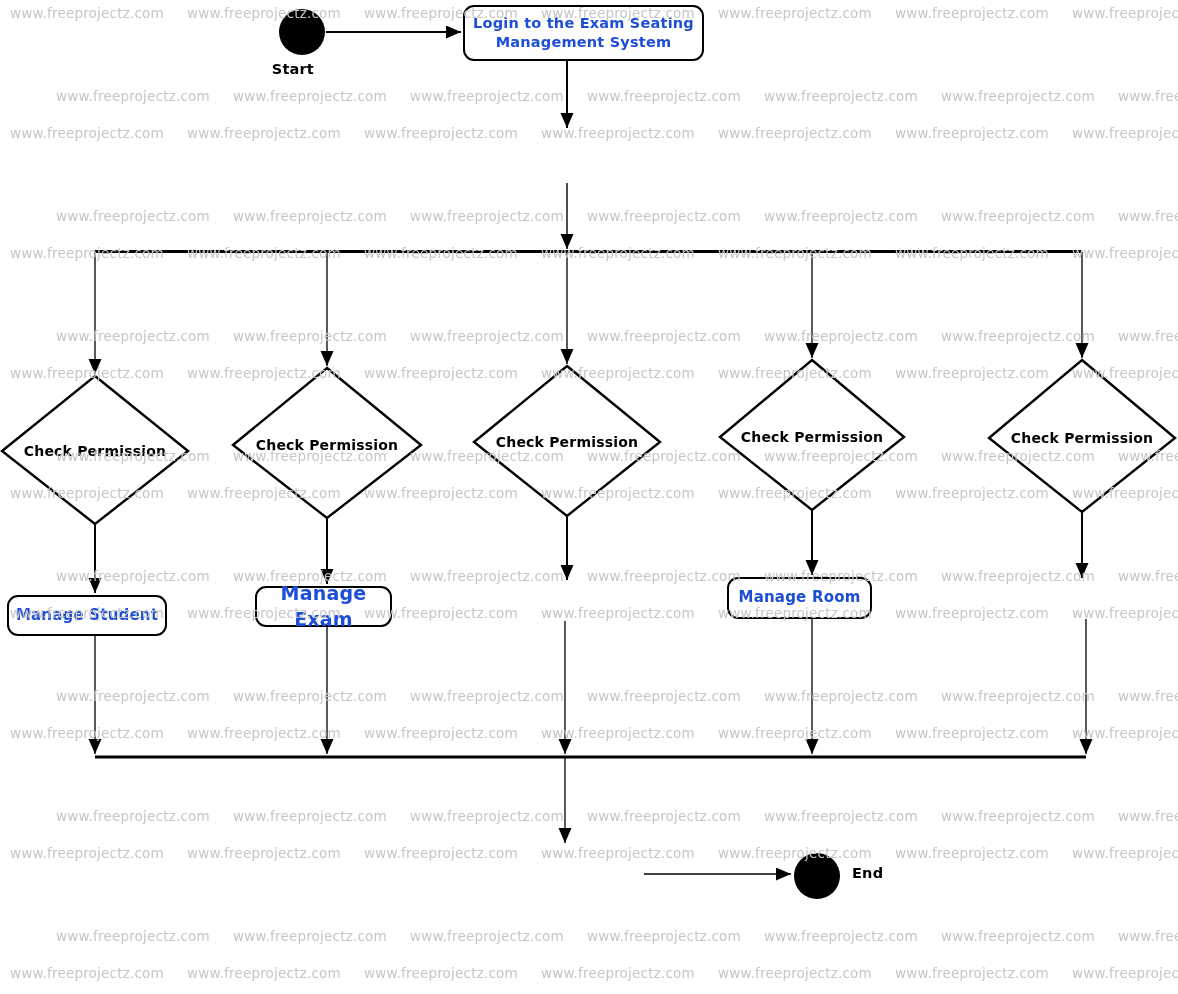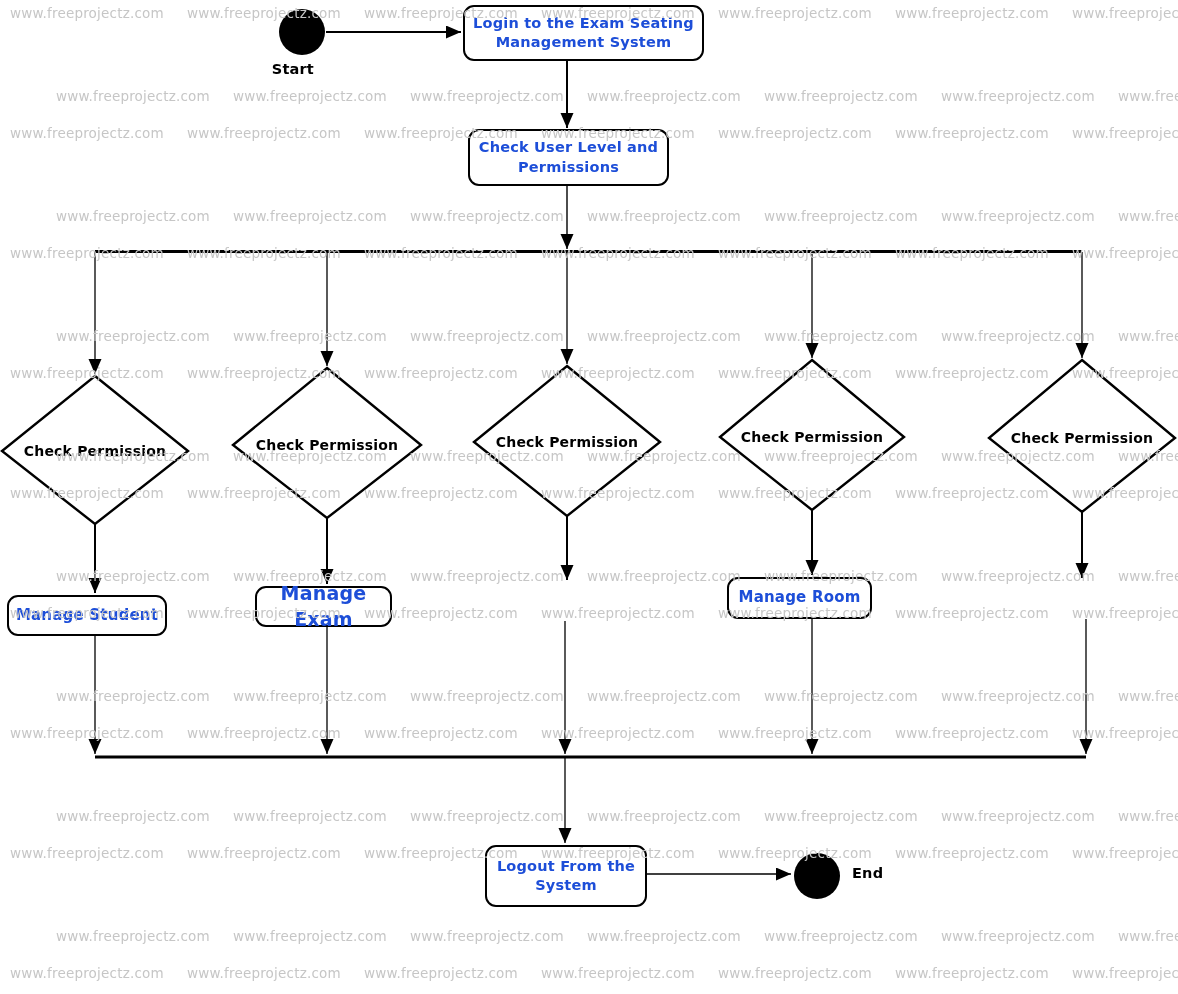--- a/index.html
+++ b/index.html
@@ -109,43 +109,37 @@
   </svg>
 
   <div class="term term-start"></div>
   <div class="flabel flabel-start">Start</div>
   <div class="term term-end"></div>
   <div class="flabel flabel-end">End</div>
 
   <div class="node node-login">
     <span>Login to the Exam Seating Management System</span>
   </div>
-  <div class="node node-check">
-    <span>Check User Level and Permissions</span>
-  </div>
 
   <div class="dlabel dlabel-1">Check Permission</div>
   <div class="dlabel dlabel-2">Check Permission</div>
   <div class="dlabel dlabel-3">Check Permission</div>
   <div class="dlabel dlabel-4">Check Permission</div>
   <div class="dlabel dlabel-5">Check Permission</div>
 
   <div class="node node-m1">
     <span>Manage Student</span>
   </div>
   <div class="node node-m2">
     <span>Manage Exam</span>
   </div>
   <div class="node node-m4">
     <span>Manage Room</span>
   </div>
 
-  <div class="node node-logout">
-    <span>Logout From the System</span>
-  </div>
 
 
   <div id="wm-layer">
       <span class="wm" style="left: 10px; top: 5px; color: rgb(198, 198, 198);">www.freeprojectz.com</span>
       <span class="wm" style="left: 187px; top: 5px; color: rgb(198, 198, 198);">www.freeprojectz.com</span>
       <span class="wm" style="left: 364px; top: 5px; color: rgb(198, 198, 198);">www.freeprojectz.com</span>
       <span class="wm" style="left: 541px; top: 5px; color: rgb(198, 198, 198);">www.freeprojectz.com</span>
       <span class="wm" style="left: 718px; top: 5px; color: rgb(198, 198, 198);">www.freeprojectz.com</span>
       <span class="wm" style="left: 895px; top: 5px; color: rgb(198, 198, 198);">www.freeprojectz.com</span>
       <span class="wm" style="left: 1072px; top: 5px; color: rgb(198, 198, 198);">www.freeprojectz.com</span>

